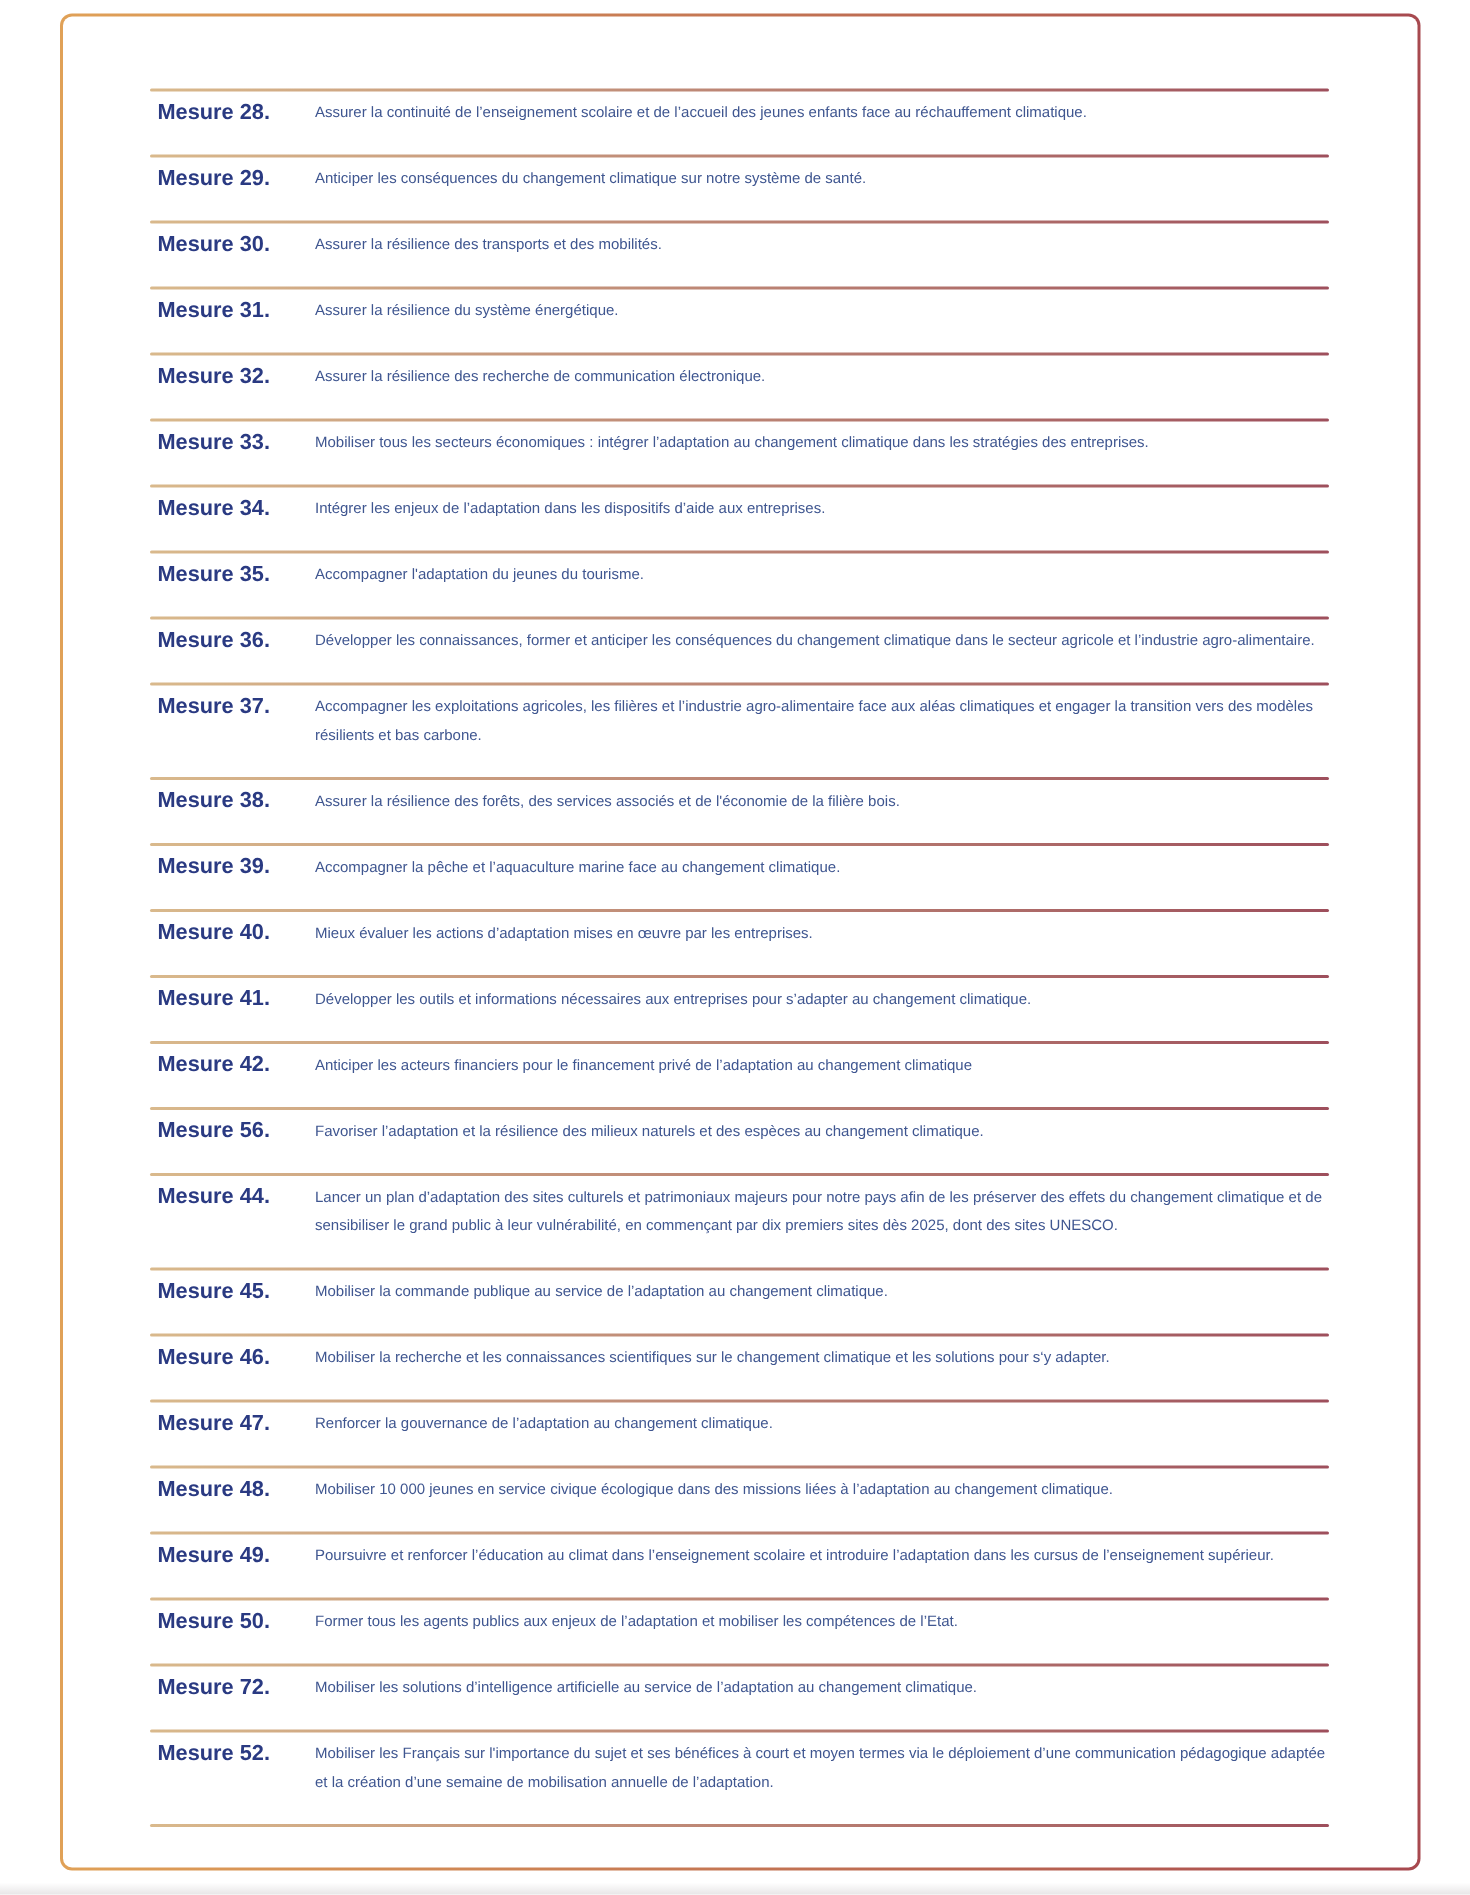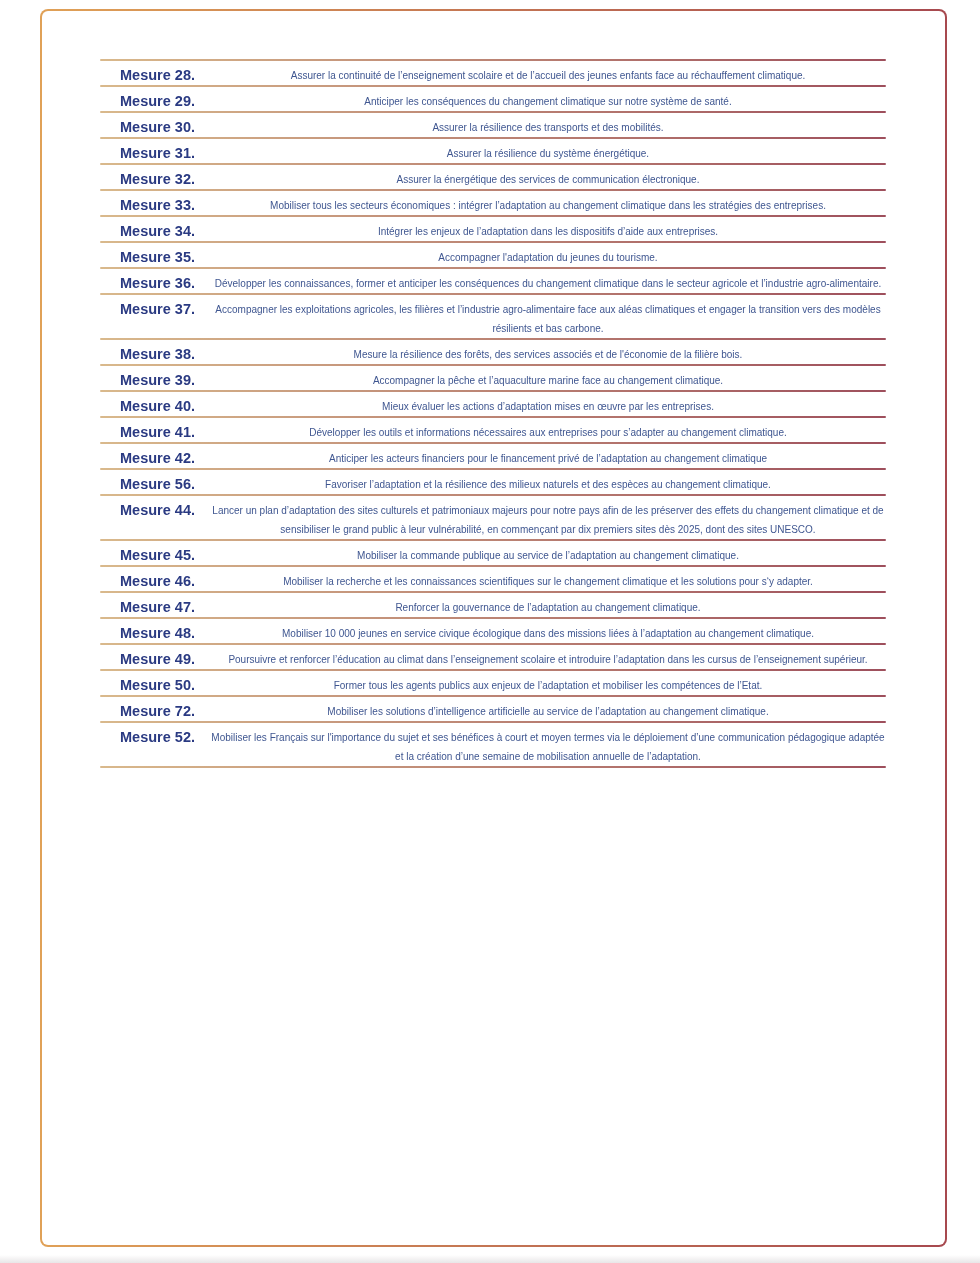--- a/index.html
+++ b/index.html
@@ -42,22 +42,21 @@
   }
   .sep{
     height:2px;
     width:100%;
     background:linear-gradient(to right,var(--sep-from),var(--sep-to));
     border-radius:1px;
   }
   .measure-row{
     display:grid;
     grid-template-columns:110px 1fr;
-    padding:5px 0 0 0;
-    text-align:center;
+    padding:5px 0 18px 0;
   }
   .measure-label{
     color:var(--label-color);
     font-weight:bold;
     font-size:14.5px;
     line-height:19px;
     padding-left:5px;
     white-space:nowrap;
   }
   .measure-text{
@@ -94,21 +93,21 @@
     <div class="measure-text">Assurer la résilience des transports et des mobilités.</div>
   </div>
 <div class="sep"></div>
   <div class="measure-row">
     <div class="measure-label">Mesure 31.</div>
     <div class="measure-text">Assurer la résilience du système énergétique.</div>
   </div>
 <div class="sep"></div>
   <div class="measure-row">
     <div class="measure-label">Mesure 32.</div>
-    <div class="measure-text">Assurer la énergétique des services de communication électronique.</div>
+    <div class="measure-text">Assurer la résilience des recherche de communication électronique.</div>
   </div>
 <div class="sep"></div>
   <div class="measure-row">
     <div class="measure-label">Mesure 33.</div>
     <div class="measure-text">Mobiliser tous les secteurs économiques : intégrer l’adaptation au changement climatique dans les stratégies des entreprises.</div>
   </div>
 <div class="sep"></div>
   <div class="measure-row">
     <div class="measure-label">Mesure 34.</div>
     <div class="measure-text">Intégrer les enjeux de l’adaptation dans les dispositifs d’aide aux entreprises.</div>
@@ -124,21 +123,21 @@
     <div class="measure-text">Développer les connaissances, former et anticiper les conséquences du changement climatique dans le secteur agricole et l’industrie agro-alimentaire.</div>
   </div>
 <div class="sep"></div>
   <div class="measure-row">
     <div class="measure-label">Mesure 37.</div>
     <div class="measure-text">Accompagner les exploitations agricoles, les filières et l’industrie agro-alimentaire face aux aléas climatiques et engager la transition vers des modèles résilients et bas carbone.</div>
   </div>
 <div class="sep"></div>
   <div class="measure-row">
     <div class="measure-label">Mesure 38.</div>
-    <div class="measure-text">Mesure la résilience des forêts, des services associés et de l'économie de la filière bois.</div>
+    <div class="measure-text">Assurer la résilience des forêts, des services associés et de l'économie de la filière bois.</div>
   </div>
 <div class="sep"></div>
   <div class="measure-row">
     <div class="measure-label">Mesure 39.</div>
     <div class="measure-text">Accompagner la pêche et l’aquaculture marine face au changement climatique.</div>
   </div>
 <div class="sep"></div>
   <div class="measure-row">
     <div class="measure-label">Mesure 40.</div>
     <div class="measure-text">Mieux évaluer les actions d’adaptation mises en œuvre par les entreprises.</div>

